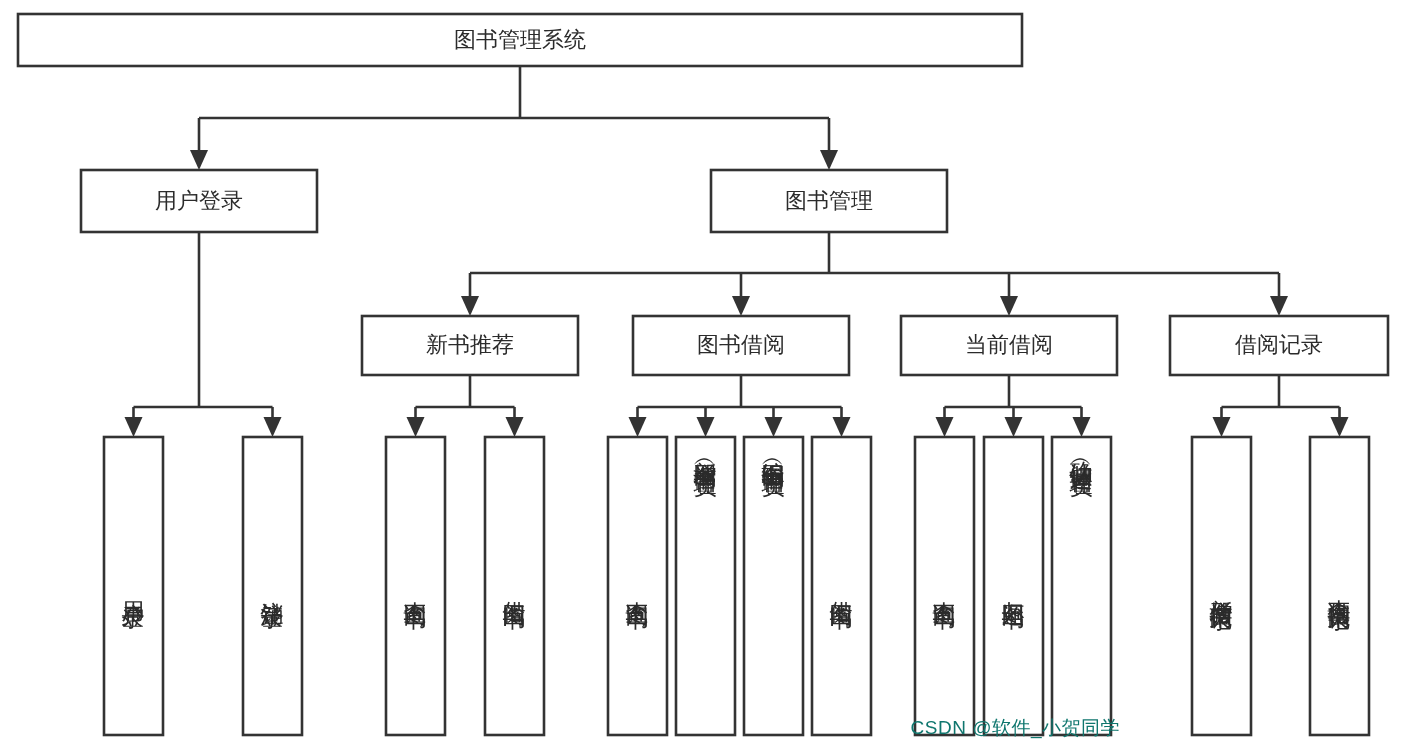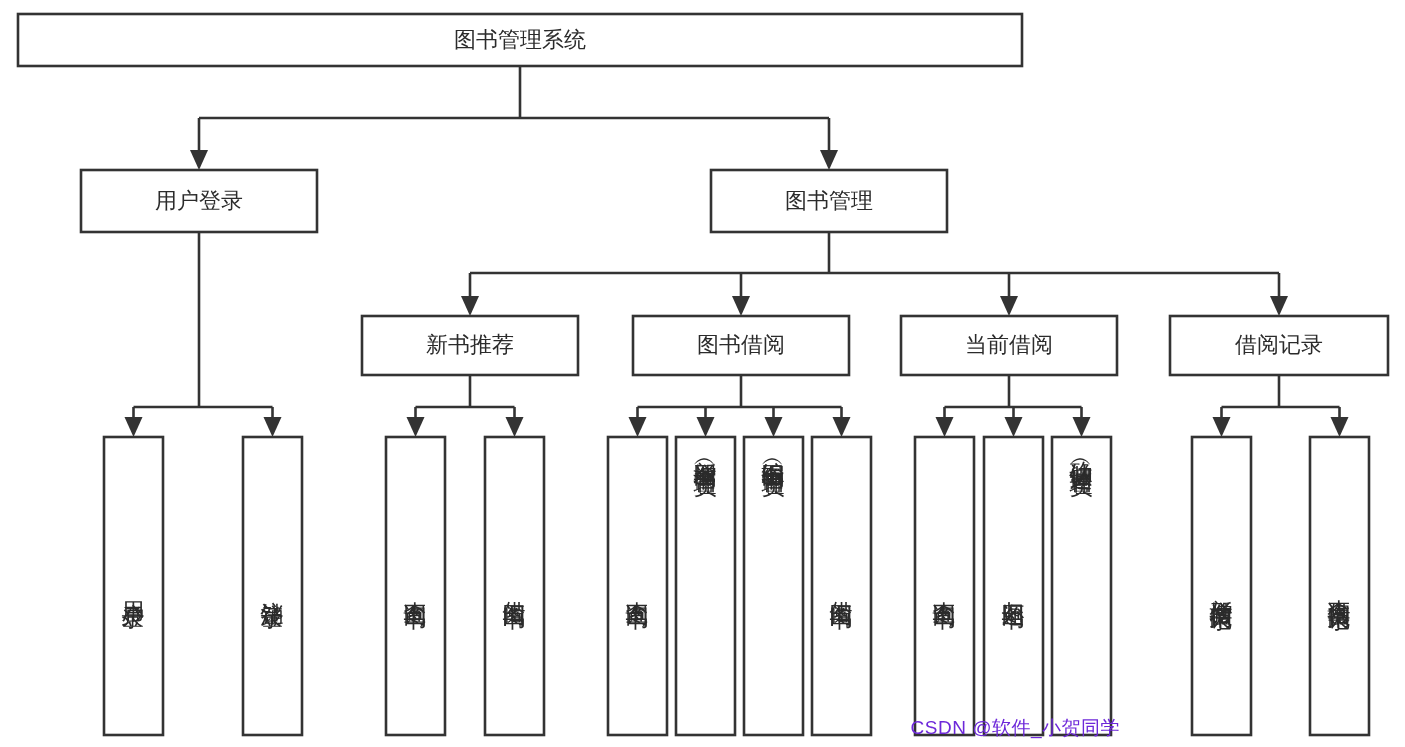--- a/index.html
+++ b/index.html
@@ -64,21 +64,21 @@
     color: #2b2b2b;
     white-space: nowrap;
     letter-spacing: 2px;
   }
   .watermark {
     position: absolute;
     right: 8px;
     bottom: 6px;
     font-family: "Liberation Sans", "DejaVu Sans", sans-serif;
     font-size: 19px;
-    color: #6d28d9;
+    color: #0f766e;
     letter-spacing: 0.5px;
     white-space: nowrap;
   }
 </style>
 </head>
 <body>
 
 <div id="diagram-root">
   <svg class="flow" viewBox="0 0 1405 747" xmlns="http://www.w3.org/2000/svg">
     <g id="connectors-layer">

